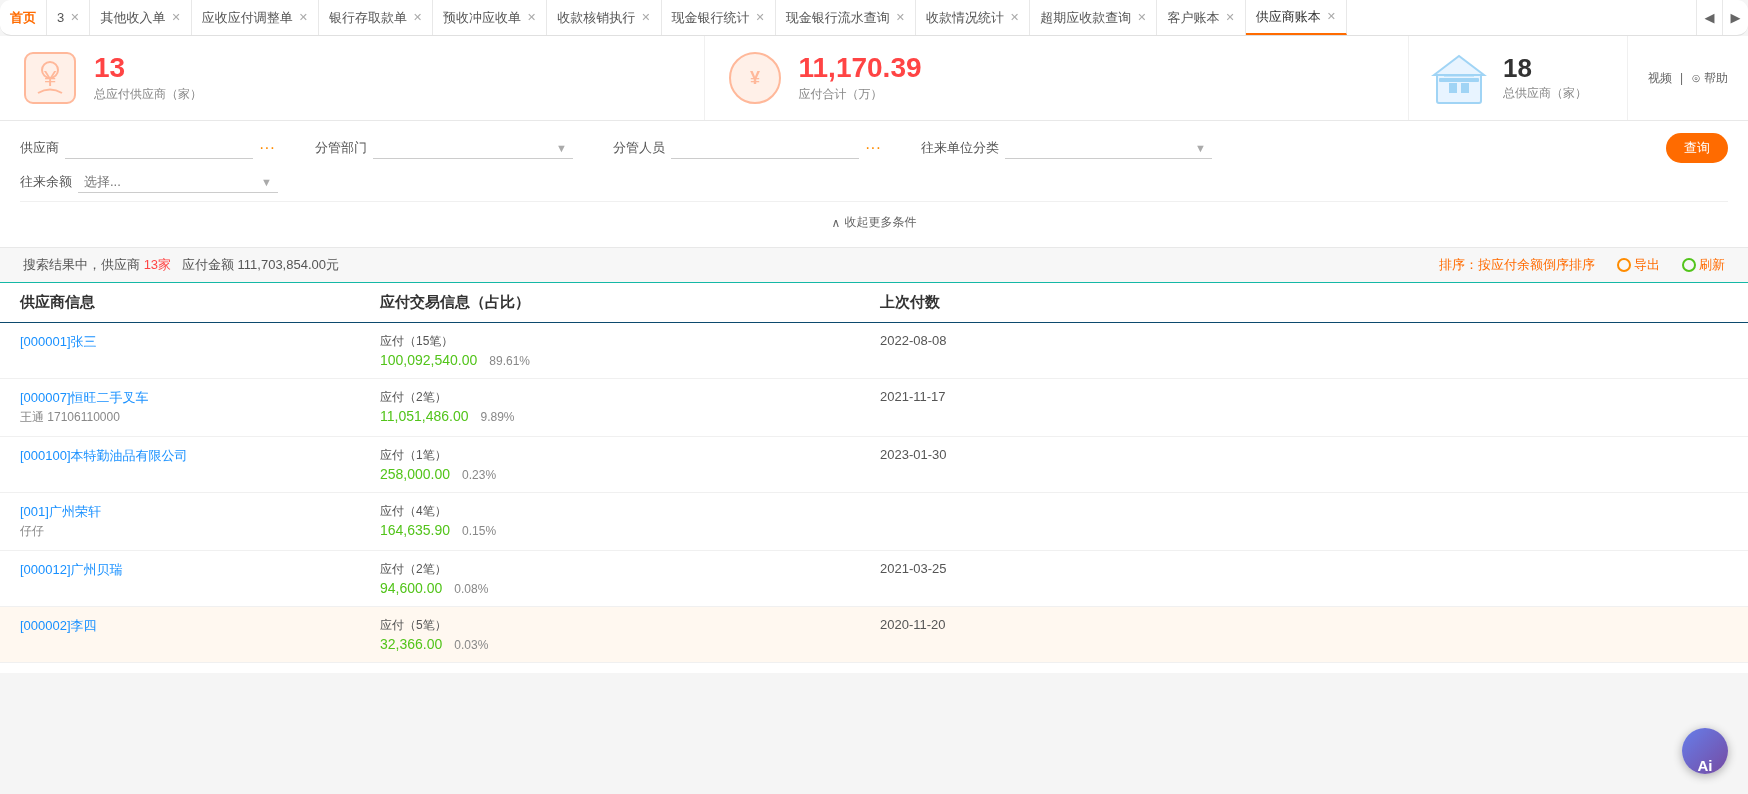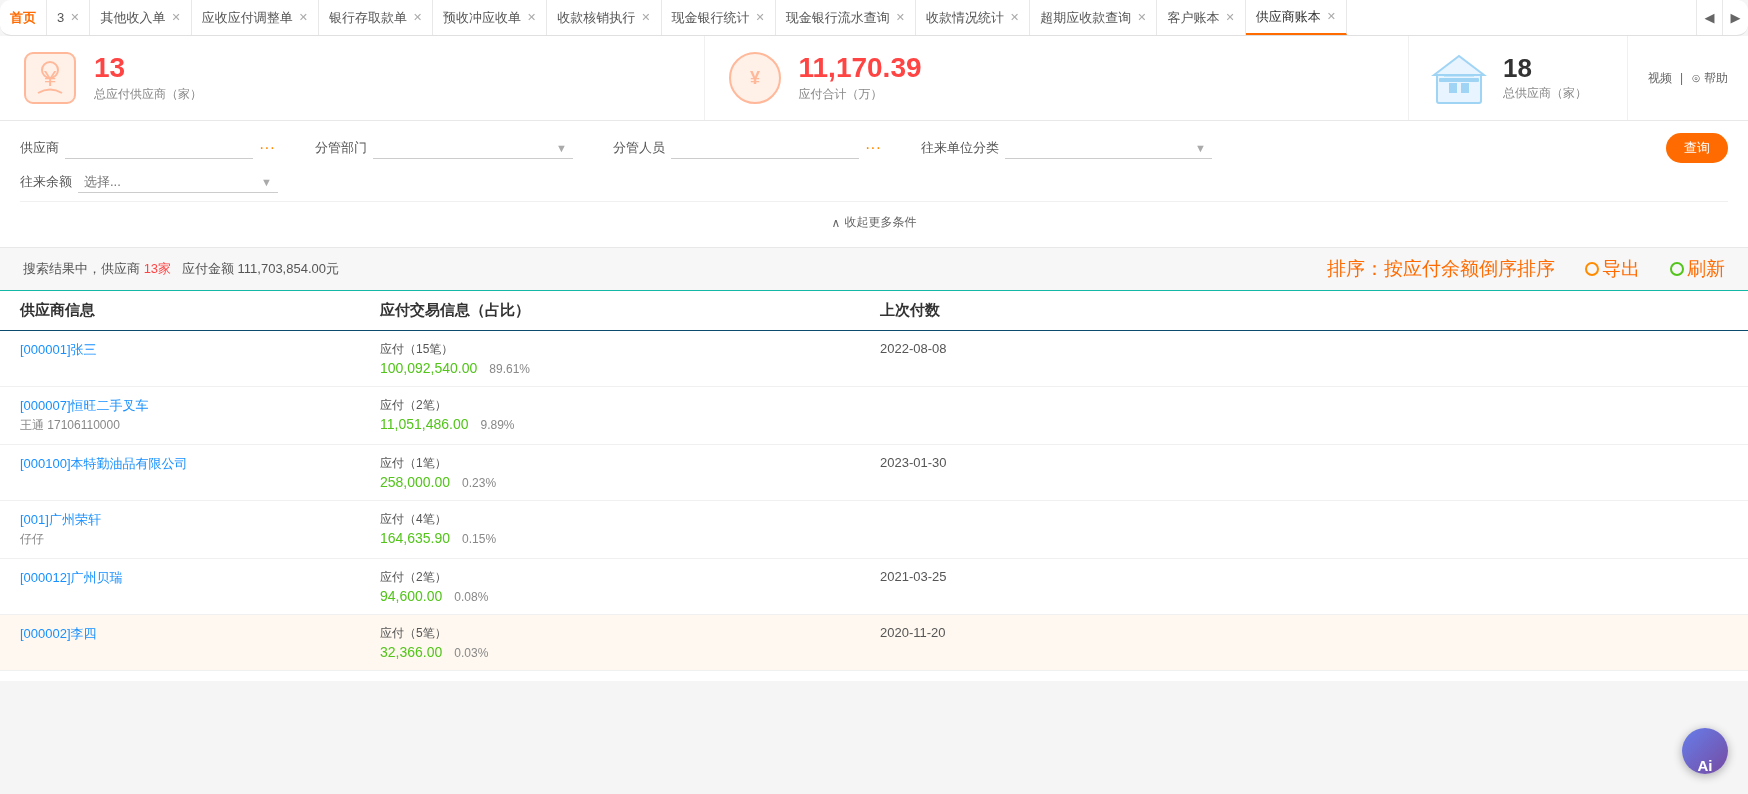--- a/index.html
+++ b/index.html
@@ -36,21 +36,21 @@
     .filter-dots { color: #ff8c00; font-size: 16px; cursor: pointer; }
     .filter-dropdown { display: flex; align-items: center; min-width: 200px; border-bottom: 1px solid #ccc; padding: 3px 6px; cursor: pointer; position: relative; }
     .filter-dropdown input { border: none; outline: none; background: transparent; font-size: 13px; flex: 1; color: #333; }
     .filter-dropdown .arrow { color: #aaa; font-size: 11px; margin-left: 4px; }
     .search-btn { background: #ff6b00; color: #fff; border: none; padding: 6px 18px; border-radius: 15px; cursor: pointer; font-size: 13px; margin-left: auto; }
     .collapse-btn { display: flex; align-items: center; justify-content: center; color: #666; font-size: 12px; cursor: pointer; padding: 4px 0; gap: 4px; }
     .collapse-btn-wrap { text-align: center; border-top: 1px solid #f0f0f0; padding-top: 8px; }
 
     
     .result-bar { display: flex; align-items: center; padding: 8px 23px; background: #f7f7f7; border-bottom: 1px solid #14b8a6; font-size: 13px; color: #555; }
-    .result-actions { margin-left: auto; display: flex; gap: 30px; font-size: 19px; color: #555; }
+    .result-actions { margin-left: auto; display: flex; gap: 22px; font-size: 13px; color: #555; }
     .result-actions span { cursor: pointer; color: #ff6b00; }
     .sort-label { color: #666; }
     .export-btn { display: flex; align-items: center; gap: 3px; cursor: pointer; color: #666; }
     .refresh-btn { display: flex; align-items: center; gap: 3px; cursor: pointer; color: #666; }
     .orange-circle { width: 14px; height: 14px; border-radius: 50%; border: 2px solid #ff8c00; display: inline-block; }
     .green-circle { width: 14px; height: 14px; border-radius: 50%; border: 2px solid #52c41a; display: inline-block; }
 
     
     .table-wrap { background: #fff; padding: 0 0 10px 0; }
     .table-header { display: flex; padding: 10px 20px; border-bottom: 1px solid #0c4a6e; font-weight: bold; color: #333; font-size: 15px; }
@@ -288,20 +288,23 @@
         <a class="supplier-link">[000007]恒旺二手叉车</a>
         <div class="supplier-sub">王通  17106110000</div>
       </div>
       <div class="col-payable">
         <div class="payable-label">应付（2笔）</div>
         <div class="payable-row">
           <a class="payable-amount">11,051,486.00</a>
           <span class="payable-pct">9.89%</span>
         </div>
       </div>
+      <div class="col-lastpay">
+        <span class="last-pay-date">2021-11-17</span>
+      </div>
     </div>
 
     <div class="table-row-item">
       <div class="col-supplier">
         <a class="supplier-link">[000100]本特勤油品有限公司</a>
       </div>
       <div class="col-payable">
         <div class="payable-label">应付（1笔）</div>
         <div class="payable-row">
           <a class="payable-amount">258,000.00</a>

